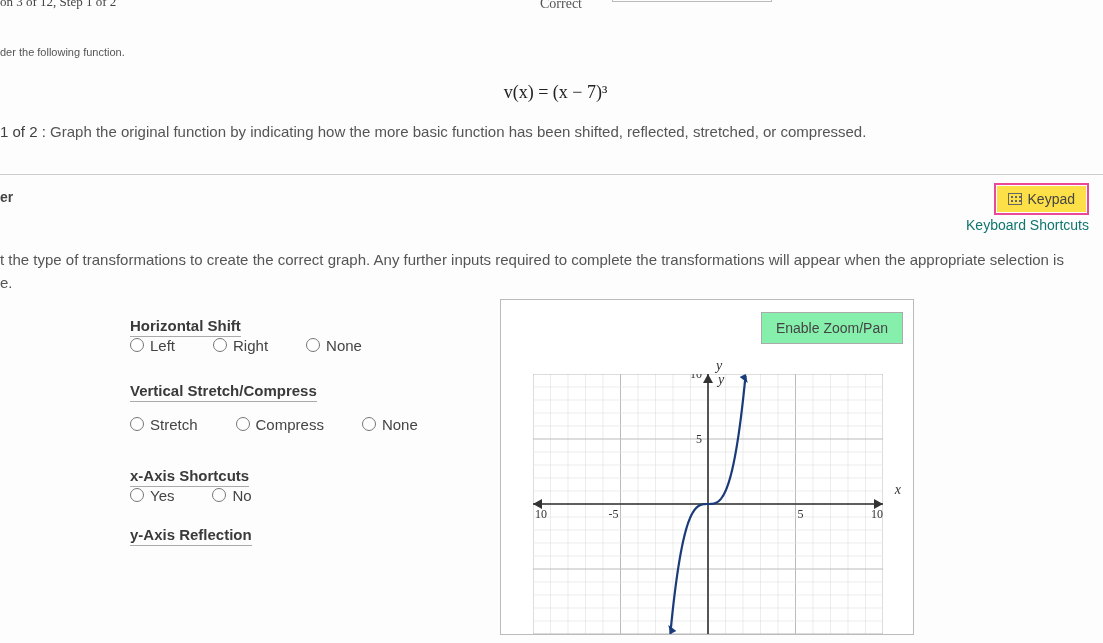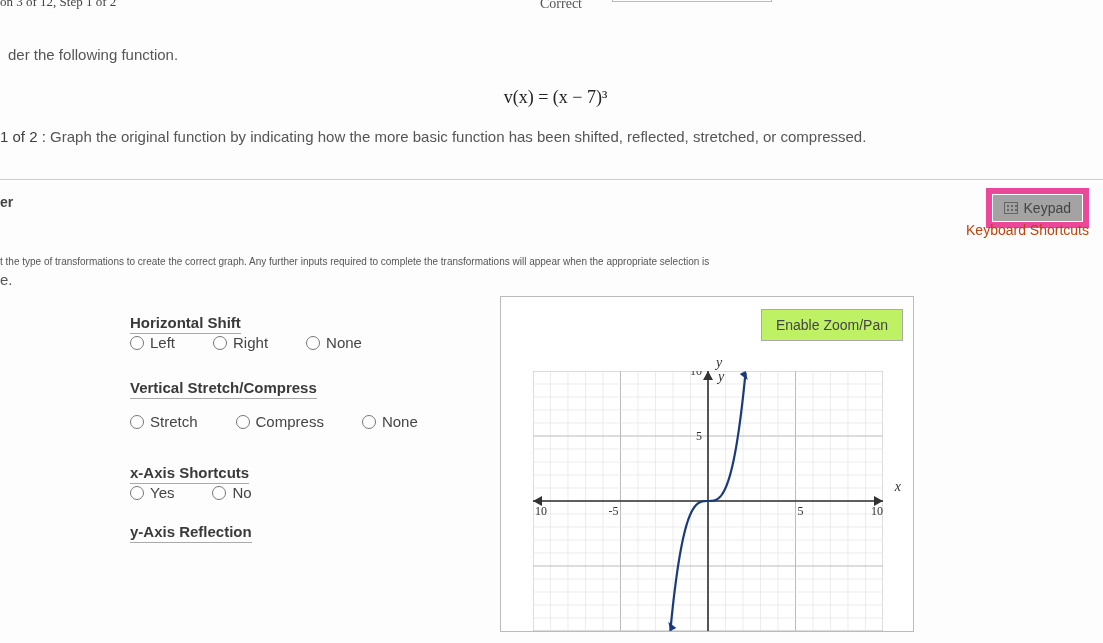--- a/index.html
+++ b/index.html
@@ -36,22 +36,22 @@
   position: absolute;
   left: 612px;
   top: -8px;
   width: 160px;
   height: 10px;
   border-left: 1px solid #bbb;
   border-right: 1px solid #bbb;
   border-bottom: 1px solid #bbb;
 }
 .prompt-row {
-  padding: 28px 0 0 8px;
-  font-size: 15px;
+  padding: 28px 0 0 0;
+  font-size: 11px;
   color: #555;
 }
 .equation {
   text-align: center;
   font-family: "Times New Roman", serif;
   font-size: 18px;
   color: #222;
   padding: 24px 0 12px 8px;
 }
 .step-row {
@@ -71,40 +71,40 @@
 }
 .er-frag {
   font-size: 14px;
   color: #444;
   font-weight: bold;
 }
 .keypad-btn {
   position: absolute;
   right: 14px;
   top: 8px;
-  border: 6px solid #ec4899;
-  background: #a3a3a3;
+  border: 2px solid #ec4899;
+  background: #fde047;
   padding: 6px 12px;
   font-size: 14px;
   color: #444;
   cursor: pointer;
   box-shadow: inset 0 0 0 1px #fff;
   display: flex;
   align-items: center;
   gap: 6px;
 }
 .kbd-shortcuts {
   position: absolute;
   right: 14px;
   top: 42px;
   font-size: 14px;
-  color: #c2410c;
+  color: #0f766e;
 }
 .instruction {
-  font-size: 10px;
+  font-size: 15px;
   color: #555;
   padding: 26px 6px 0 0;
   line-height: 1.5;
 }
 .instruction-frag {
   font-size: 15px;
   color: #555;
   margin-top: 2px;
 }
 .content-row {
@@ -149,21 +149,21 @@
   width: 414px;
   height: 336px;
   position: relative;
   background: #fff;
 }
 .zoom-btn {
   position: absolute;
   right: 10px;
   top: 12px;
   border: 1px solid #aaa;
-  background: #bef264;
+  background: #86efac;
   padding: 7px 14px;
   font-size: 14px;
   color: #444;
   cursor: pointer;
   z-index: 5;
 }
 .graph-inner {
   position: absolute;
   left: 32px;
   top: 74px;

